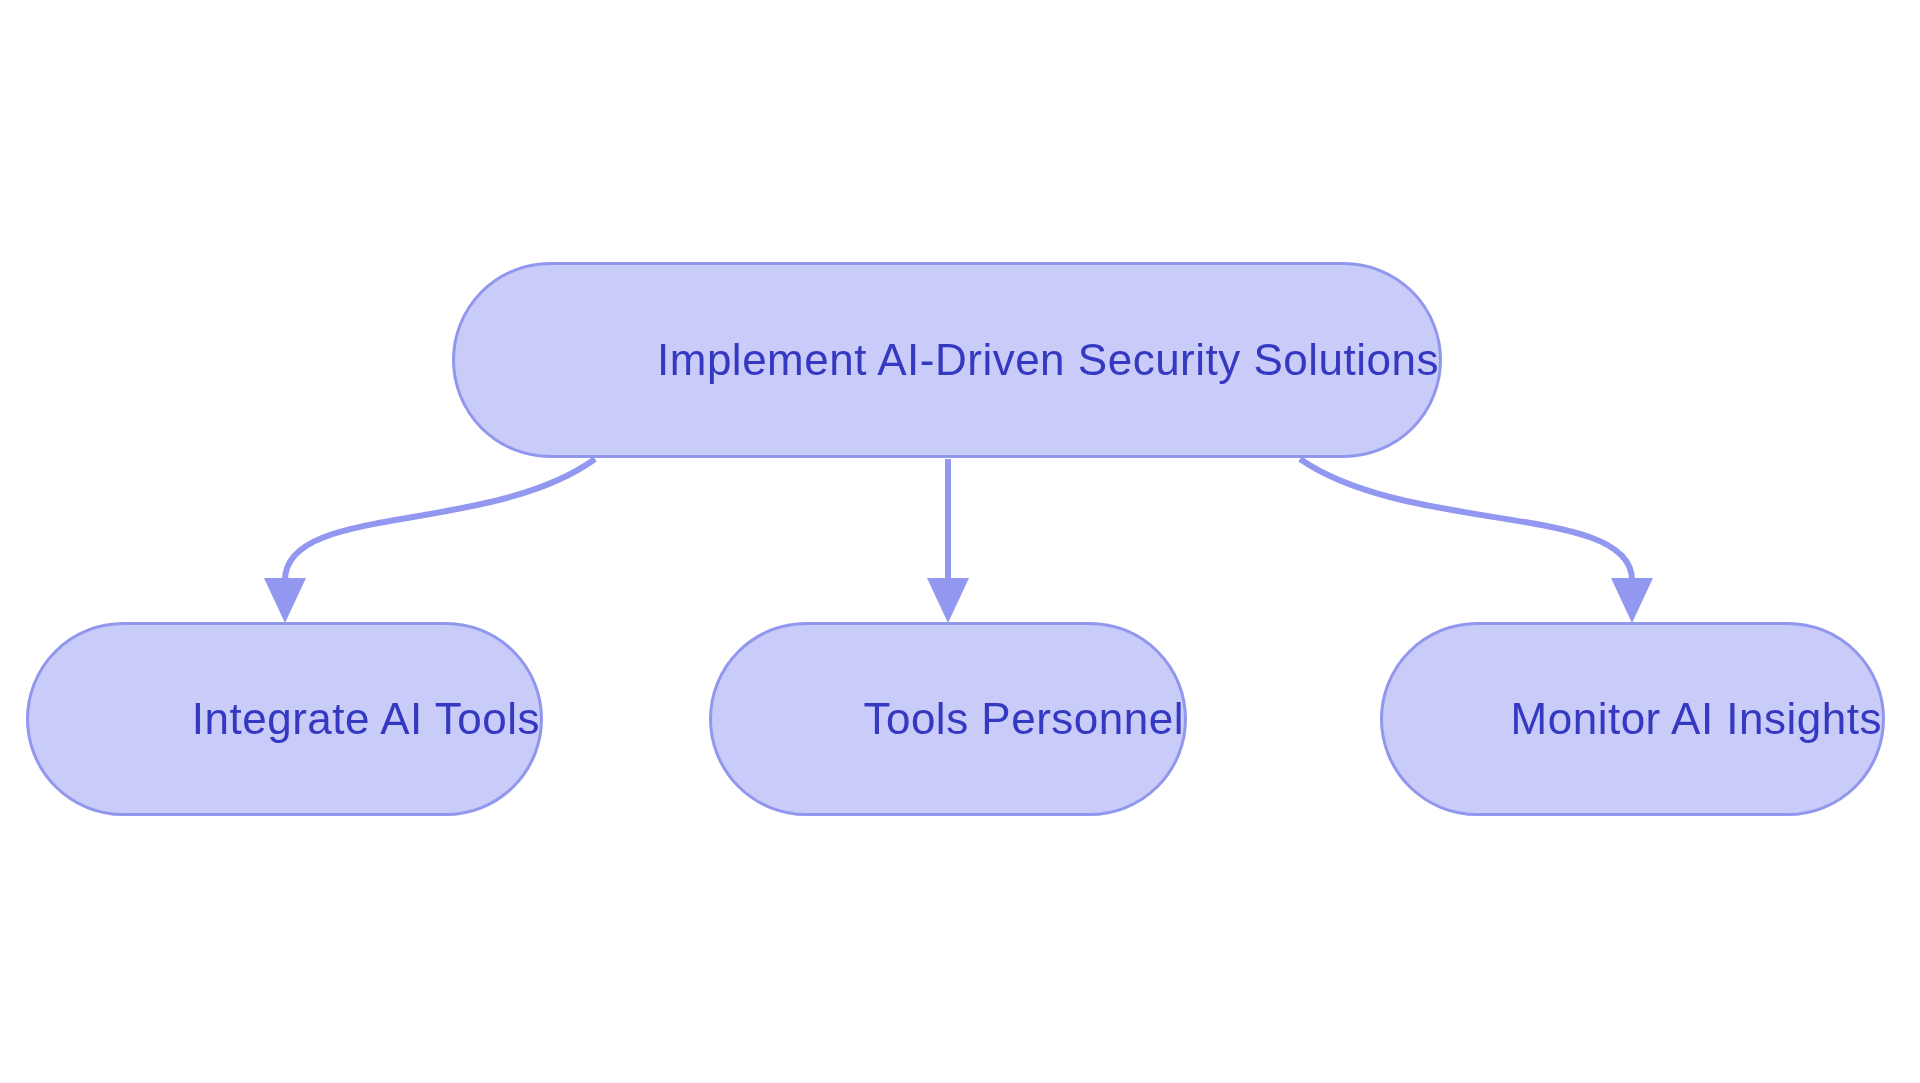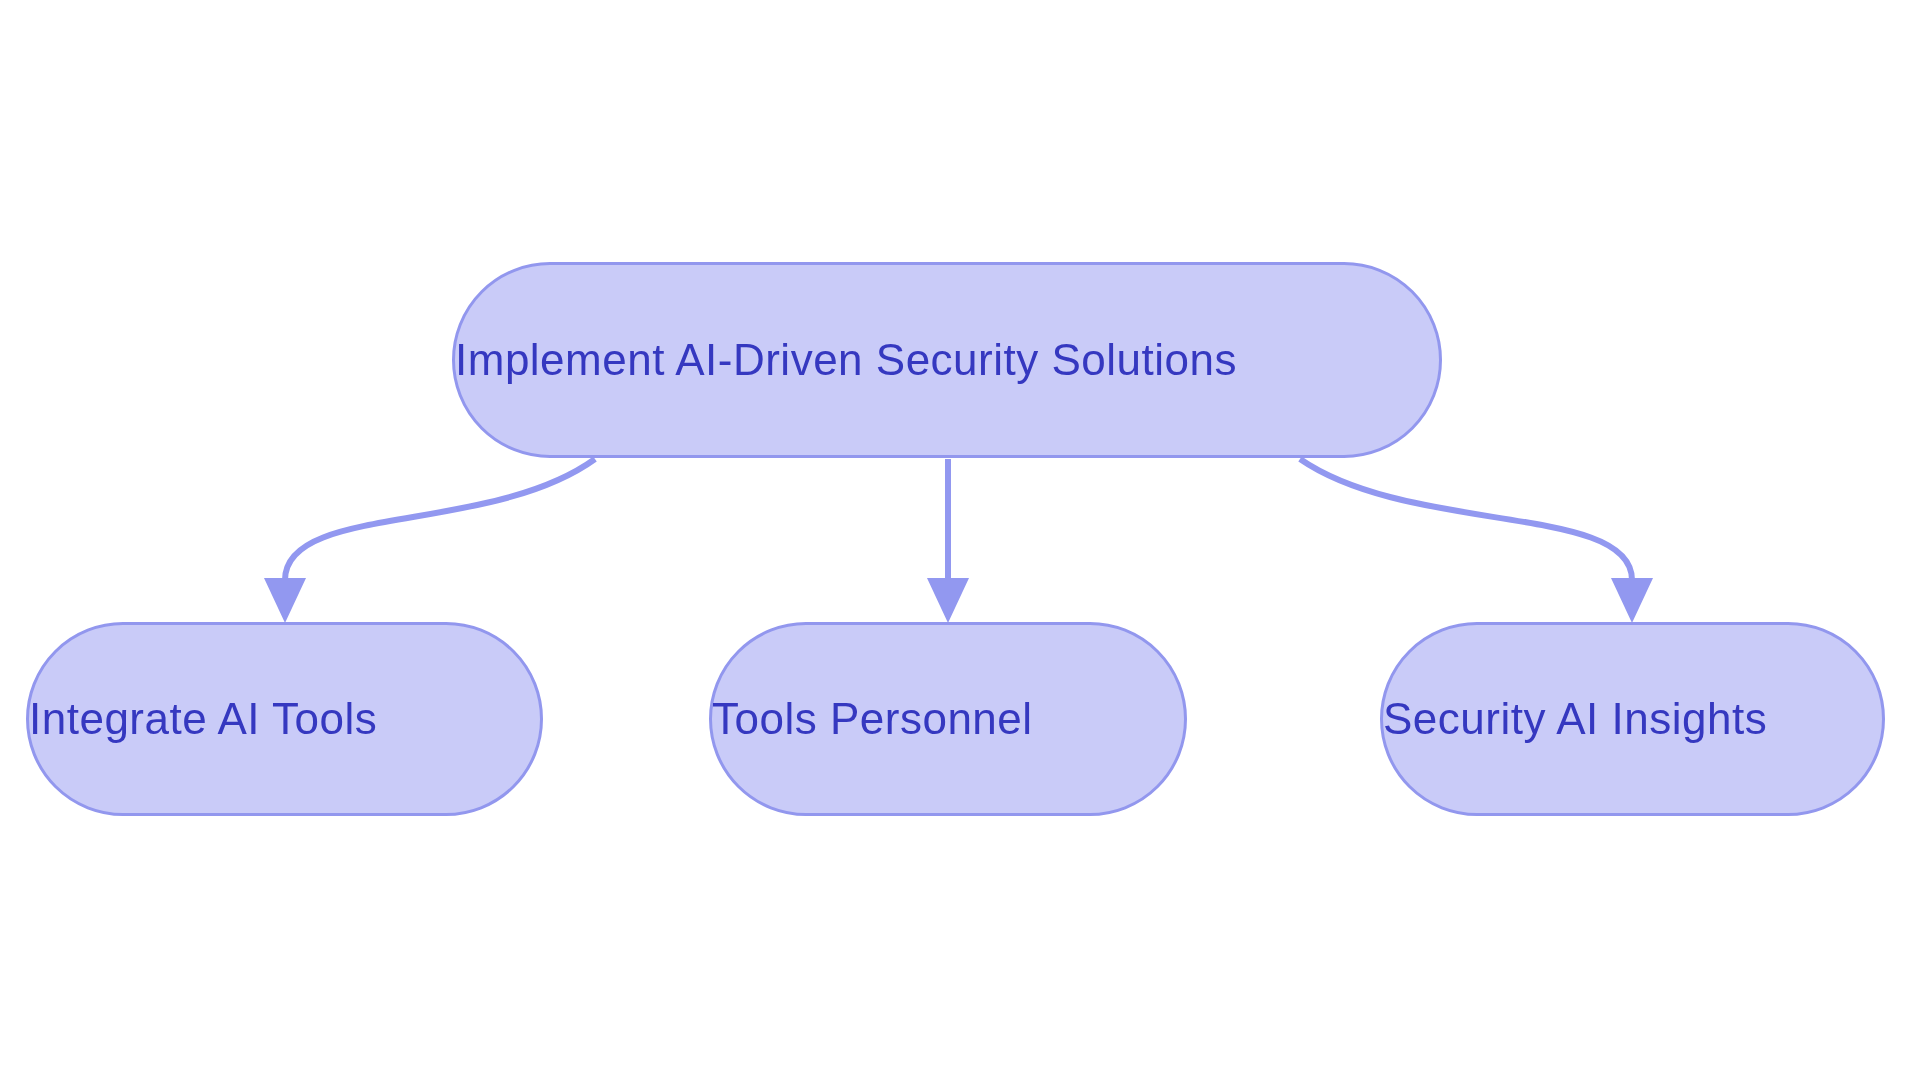--- a/index.html
+++ b/index.html
@@ -34,21 +34,21 @@
     stroke-width:6;
   }
   .arrowhead{
     fill:var(--edge-color);
     stroke:none;
   }
   .node{
     position:absolute;
     display:flex;
     align-items:center;
-    justify-content:flex-start;
+    justify-content:flex-end;
     background:var(--node-fill);
     border:3px solid var(--node-border);
     border-radius:98px;
     color:var(--text-color);
     font-size:44px;
     letter-spacing:0.5px;
     text-align:center;
     white-space:nowrap;
   }
   .node-root  {left:452px; top:262px; width:990px; height:196px;}
@@ -79,16 +79,16 @@
 
   <div class="node node-child1">
     <span>Integrate AI Tools</span>
   </div>
 
   <div class="node node-child2">
     <span>Tools Personnel</span>
   </div>
 
   <div class="node node-child3">
-    <span>Security AI Insights</span>
+    <span>Monitor AI Insights</span>
   </div>
 
 </div>
 
 </body></html>

